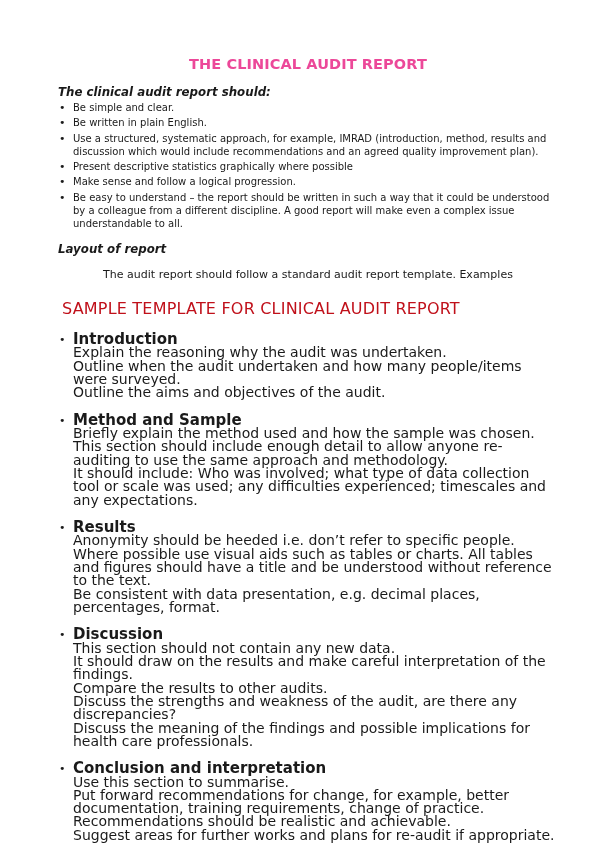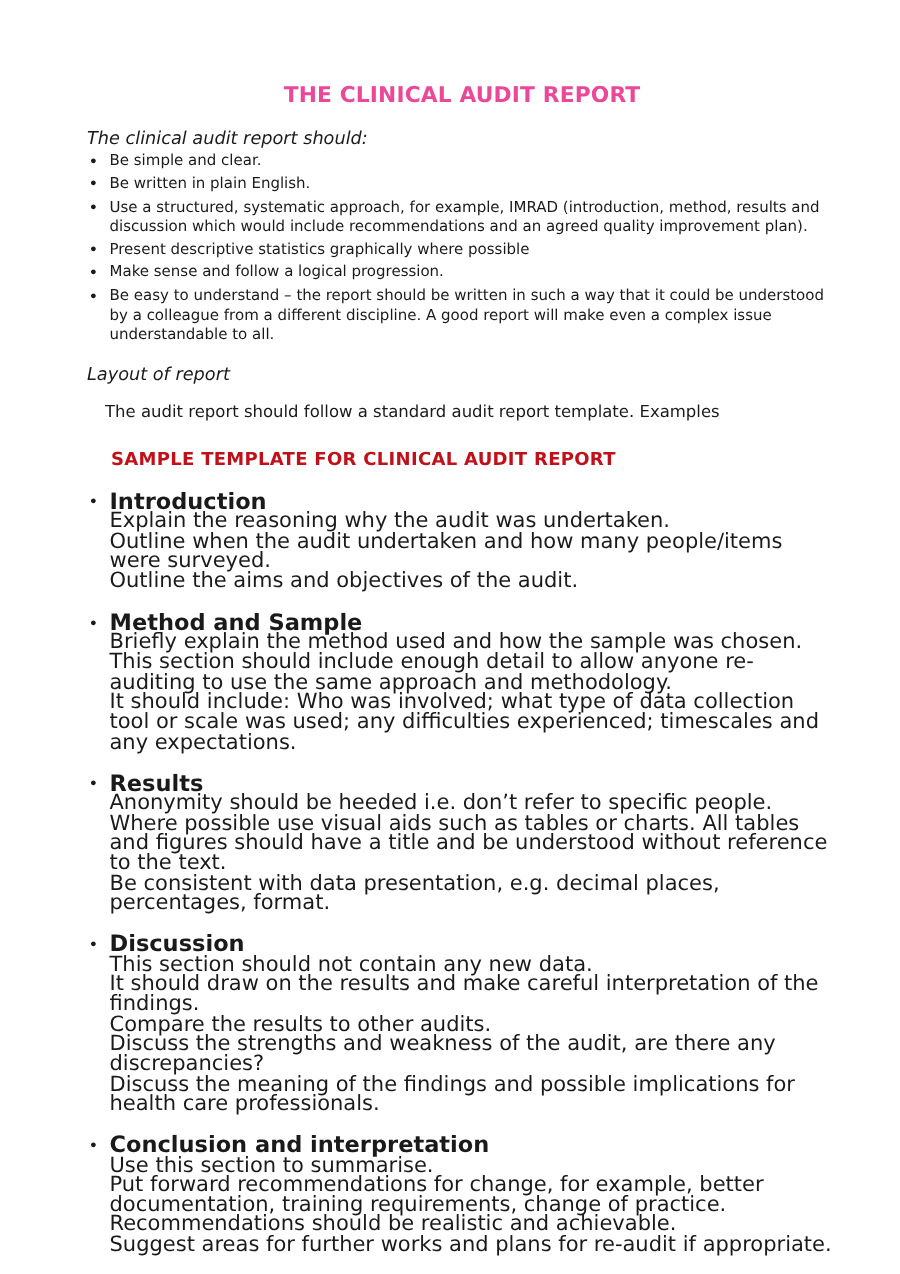--- a/index.html
+++ b/index.html
@@ -6,34 +6,34 @@
   body {
     width: 600px; height: 849px; position: relative; overflow: hidden;
     font-family: "DejaVu Sans", sans-serif; color: #1a1a1a;
   }
   .page { position: absolute; left: 58px; top: 56px; width: 500px; }
   .title {
     text-align: center; color: #ec4899; font-weight: bold; font-size: 14.5px;
     margin: 0 0 13px 0; letter-spacing: 0.1px;
   }
   .subhead {
-    font-weight: normal; font-style: italic; font-size: 11.8px; margin: 0 0 2px 0;
+    font-weight: bold; font-style: italic; font-size: 11.8px; margin: 0 0 2px 0;
   }
   ul { margin: 0; padding: 0; list-style: none; }
   .bullets li {
     position: relative; padding-left: 15px; font-size: 10px; line-height: 13.3px;
     margin-bottom: 2px;
   }
   .bullets li::before, .sections li::before {
     content: "•"; position: absolute; left: 1px; top: 0; font-size: 11px;
   }
-  .para { font-size: 11px; line-height: 13.3px; margin: 12px; }
+  .para { font-size: 11px; line-height: 13.3px; margin: 12px; text-align: center; }
   .layout-head { margin-top: 11px; }
   .red-head {
-    color: #c0101a; font-weight: bold; font-size: 12px; margin: 18px 0 15px 16px;
+    color: #c0101a; font-weight: normal; font-size: 16px; margin: 18px 0 15px 4px;
     letter-spacing: 0.2px;
   }
   .sections li {
     position: relative; padding-left: 15px; margin-bottom: 14px;
   }
   .sec-title { font-weight: bold; font-size: 15px; line-height: 13.5px; }
   .sec-line { font-size: 14px; line-height: 13.3px; }
 </style>
 </head>
 <body>

